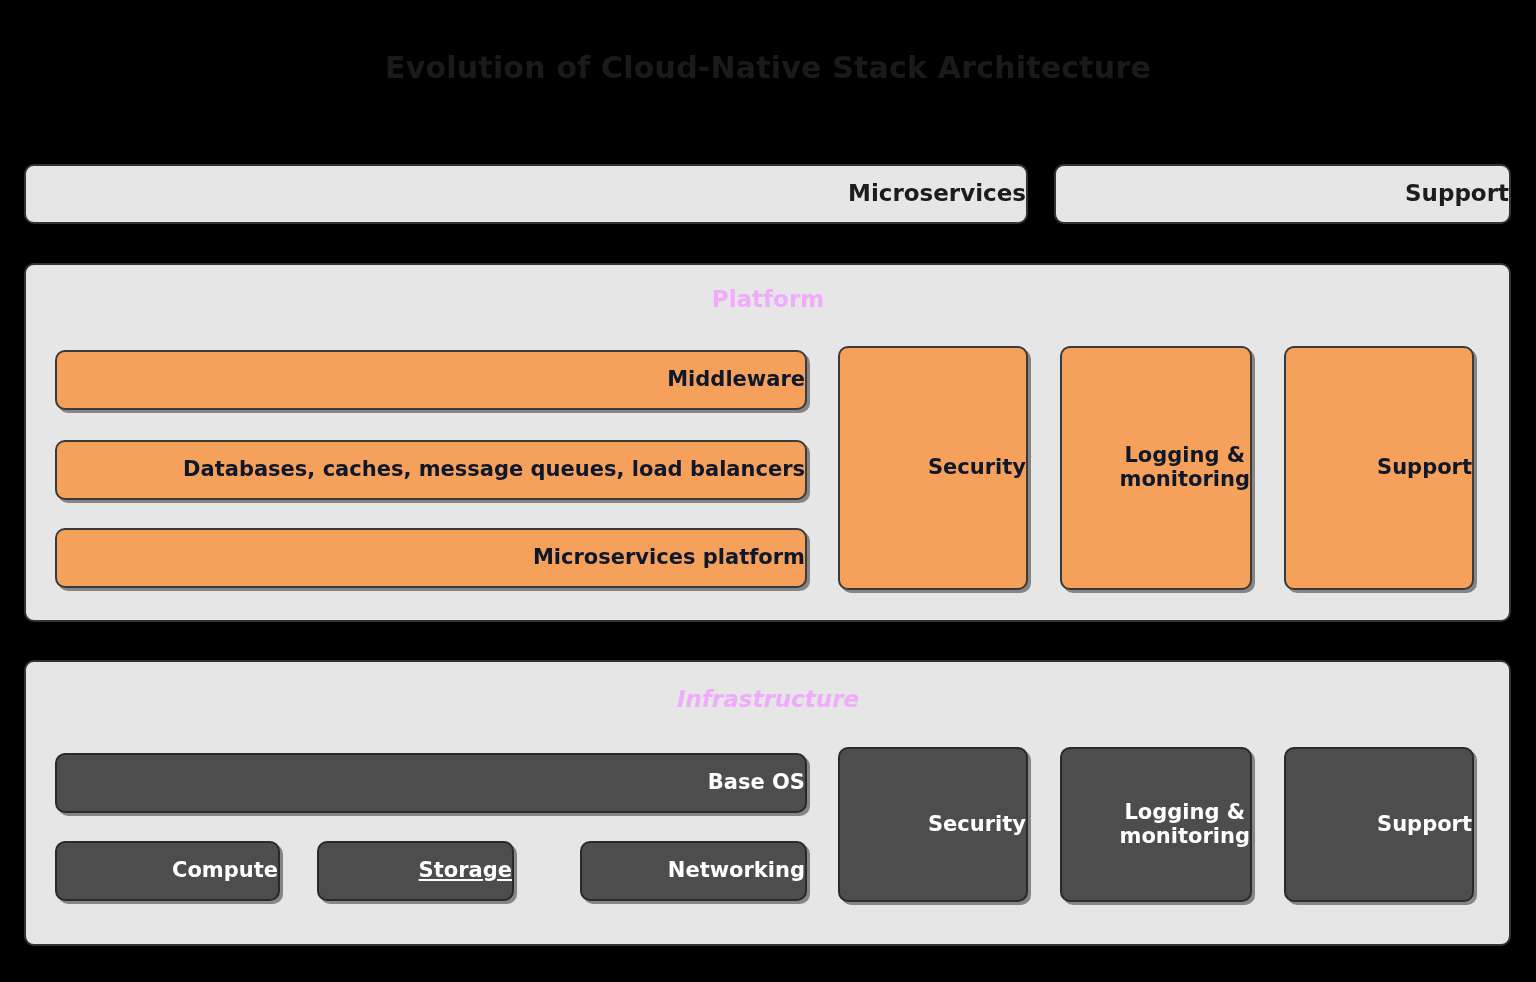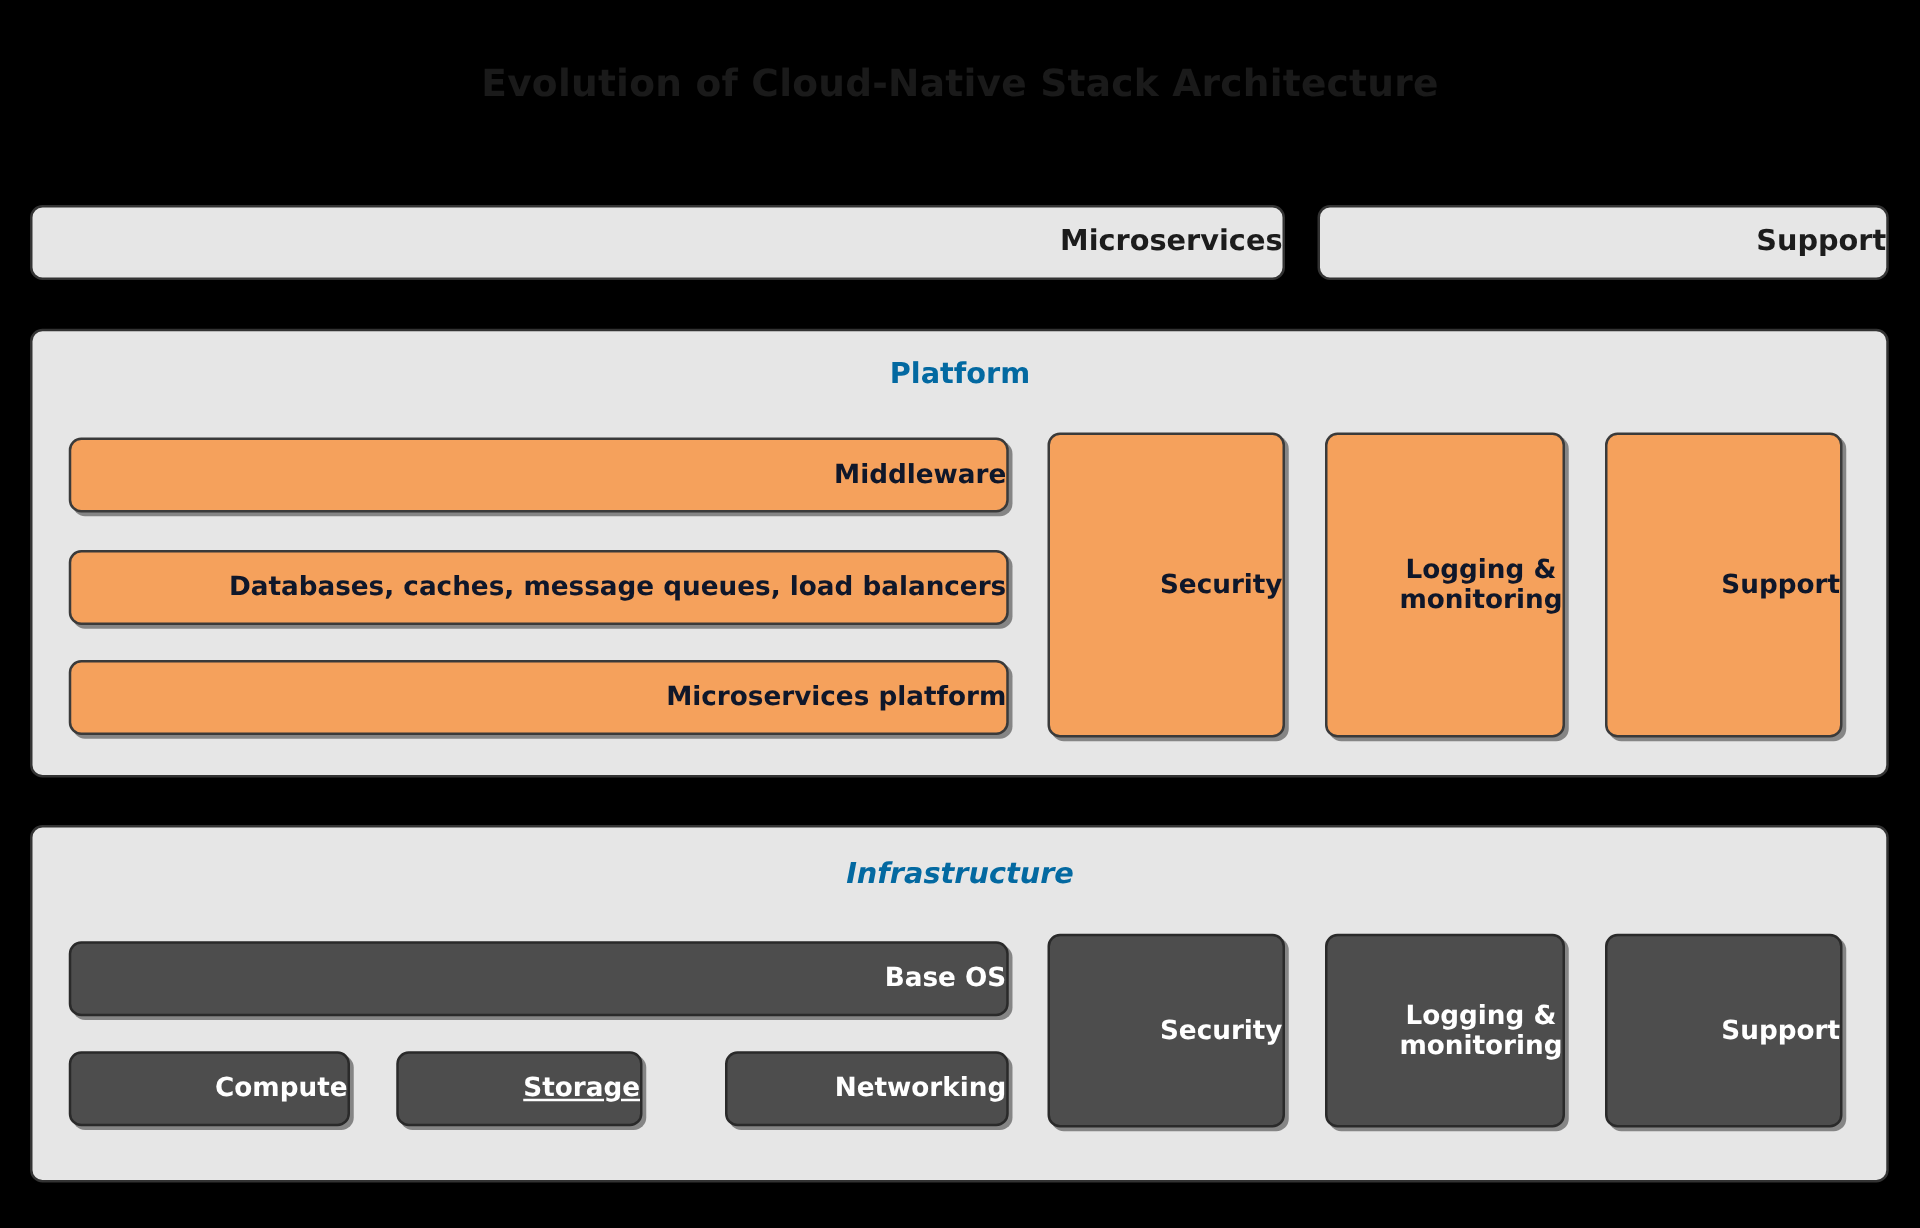--- a/index.html
+++ b/index.html
@@ -77,21 +77,21 @@
     box-shadow: 4px 4px 0 rgba(0,0,0,0.45);
   }
 
   .section-heading {
     position: absolute;
     left: 0;
     width: 100%;
     text-align: center;
     font-size: 23px;
     font-weight: bold;
-    color: #0369a1;
+    color: #f0abfc;
   }
 
   
   #band-microservices {
     left: 24px;  top: 164px;  width: 1004px;  height: 60px;
     font-size: 23px;
   }
   #band-support {
     left: 1054px; top: 164px;  width: 457px;  height: 60px;
     font-size: 23px;

